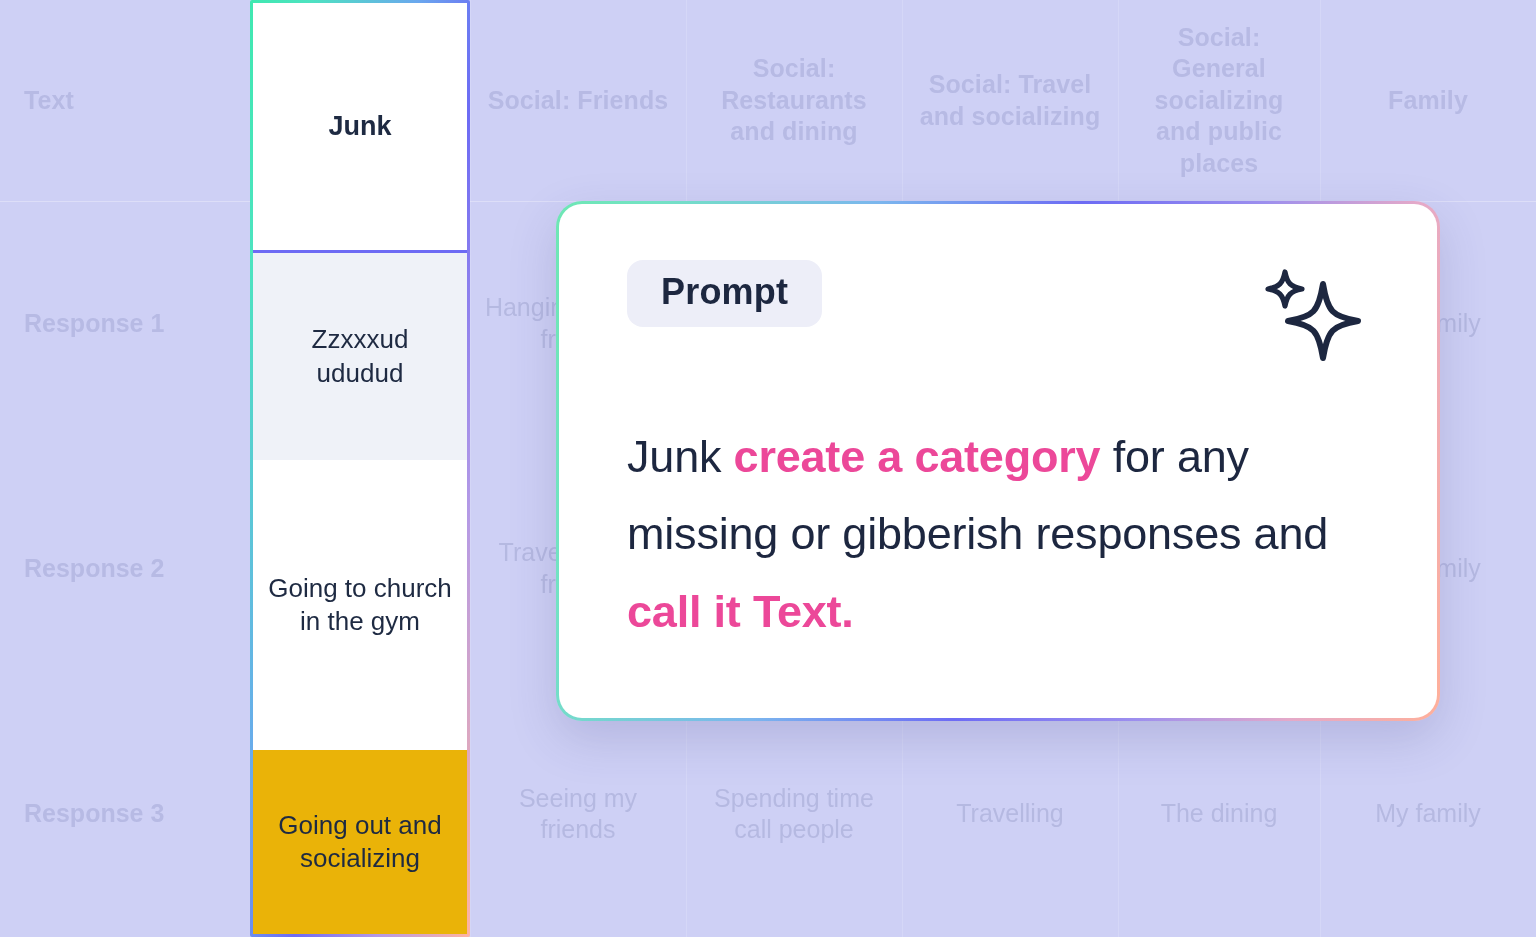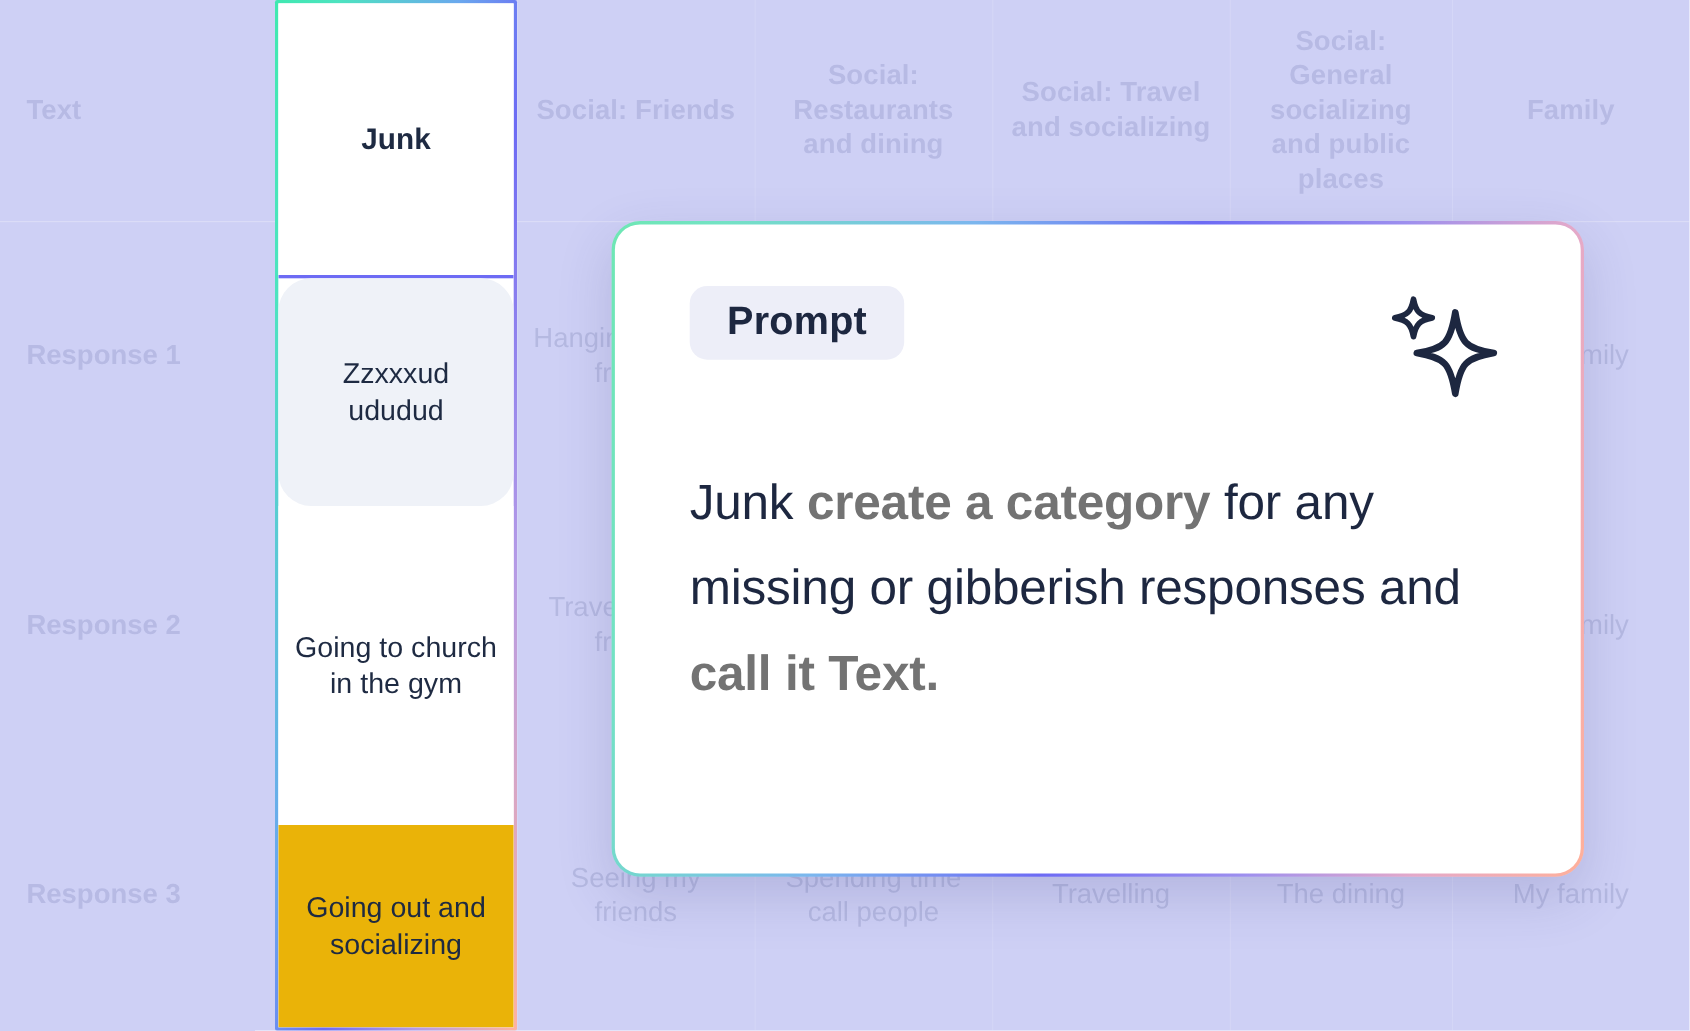--- a/index.html
+++ b/index.html
@@ -108,31 +108,31 @@
     line-height: 1.28;
     color: #1e2a42;
   }
   .junk-head {
     height: 250px;
     font-size: 27px;
     font-weight: 700;
     background: #ffffff;
     border-bottom: 3px solid #6d6bf4;
   }
-  .junk-r1 { height: 207px; background: #eff2f8; font-size: 26px; border-radius: 30px; }
+  .junk-r1 { height: 207px; background: #eff2f8; font-size: 26px; }
   .junk-r2 { height: 290px; background: #ffffff;  font-size: 26px; }
   .junk-r3 { flex: 1 1 auto; background: #eab308; font-size: 26px; }
 
   
   .prompt-card {
     position: absolute;
     left: 556px;
     top: 201px;
     width: 884px;
-    height: 596px;
+    height: 520px;
     border-radius: 26px;
     padding: 3px;
     box-sizing: border-box;
     background: linear-gradient(104deg, #6ee7b4 0%, #73e2c4 10%, #7bb6ee 32%, #6d6bf4 52%, #9d8fee 70%, #e4a9c9 85%, #ffb09a 100%);
     box-shadow: 0 18px 48px rgba(60, 60, 130, .18);
   }
   .prompt-inner {
     position: relative;
     width: 100%;
     height: 100%;
@@ -170,21 +170,21 @@
   }
   .prompt-text {
     margin-top: 56px;
     font-size: 45px;
     line-height: 1.72;
     color: #1d2740;
     font-weight: 400;
     letter-spacing: -.2px;
   }
   .prompt-text b {
-    color: #737373;
+    color: #ec4899;
     font-weight: 700;
   }
 </style>
 </head>
 <body>
 
 <div id="root">
 
   <div class="grid">
 

